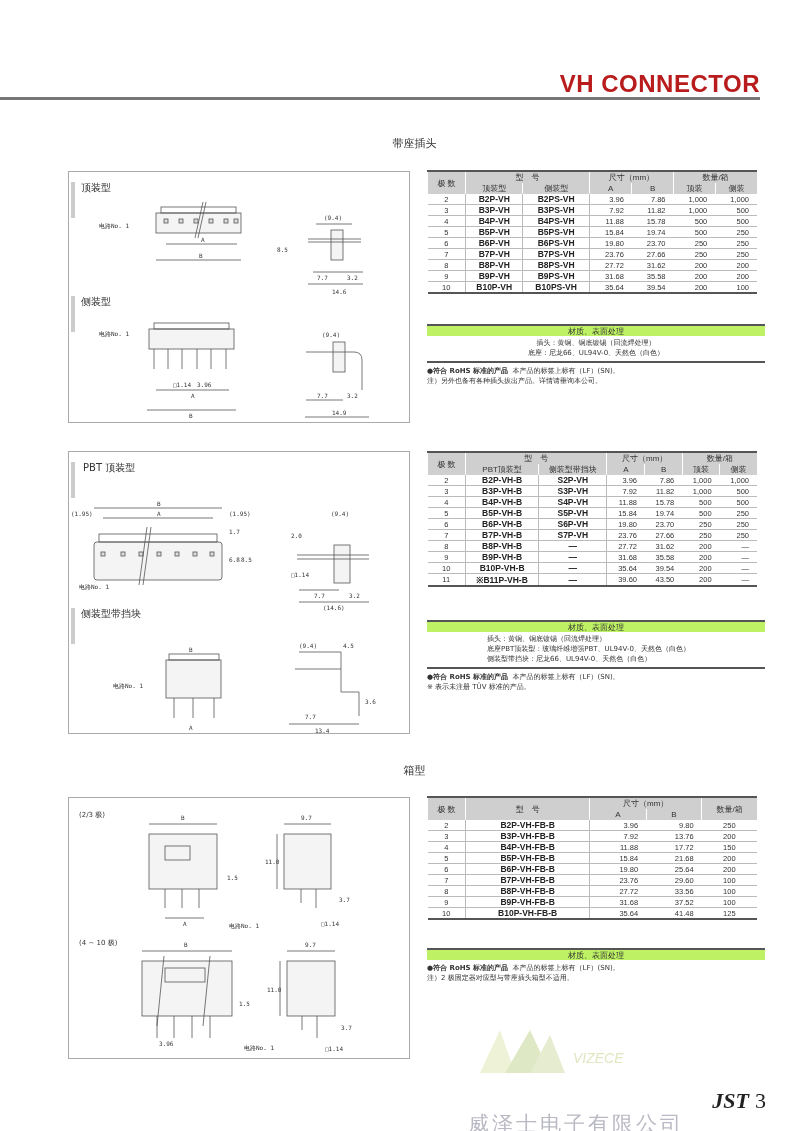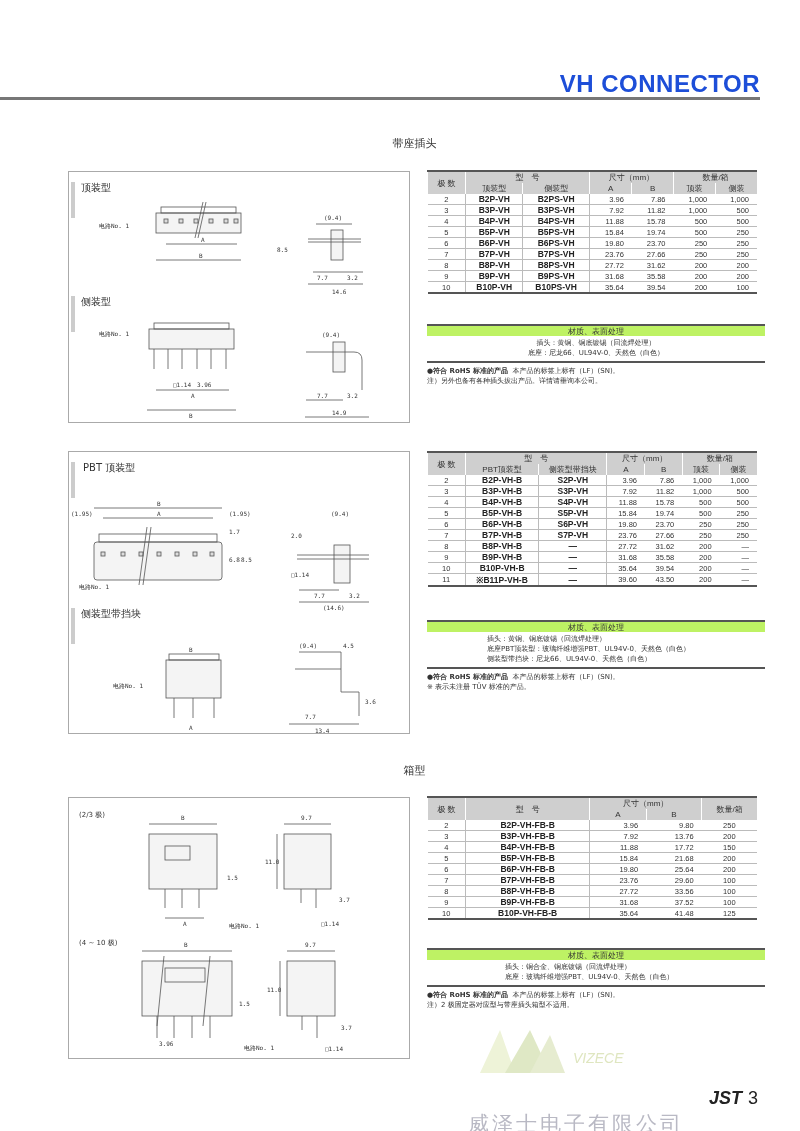--- a/index.html
+++ b/index.html
@@ -1,17 +1,17 @@
 <!DOCTYPE html>
 <html><head>
 <meta charset="utf-8">
 <style>
   *{box-sizing:border-box;margin:0;padding:0;}
   body{width:800px;height:1131px;background:#fff;font-family:"DejaVu Sans",sans-serif;color:#222;position:relative;overflow:hidden;}
-  .title{position:absolute;right:40px;top:70px;font-family:"Liberation Sans",sans-serif;font-weight:bold;font-size:24px;color:#1d4ed8;letter-spacing:0.5px;}
+  .title{position:absolute;right:40px;top:70px;font-family:"Liberation Sans",sans-serif;font-weight:bold;font-size:24px;color:#b91c1c;letter-spacing:0.5px;}
   .title-rule{position:absolute;left:0;right:40px;top:97px;height:3px;background:#777;}
   .section-head{position:absolute;left:66px;right:32px;height:14px;display:flex;align-items:center;flex-direction:column;}
   .section-head .sq{width:10px;height:10px;background:#888;margin-right:3px;}
   .section-head .lbl{font-size:11px;color:#333;margin-right:5px;white-space:nowrap;}
   .section-head .bar{flex:1;height:12px;background:#857f7f;}
   .panel{position:absolute;left:68px;width:342px;border:1px solid #aaa;background:#fff;}
   .sub{position:absolute;font-size:10px;color:#333;padding-left:6px;border-left:4px solid #ccc;line-height:12px;}
   .draw{position:absolute;}
   .dtxt{font-family:"DejaVu Sans Mono",monospace;font-size:6px;fill:#333;}
   table{position:absolute;border-collapse:collapse;font-family:"Liberation Sans",sans-serif;font-size:8px;}
@@ -19,21 +19,21 @@
   td{height:10.5px;border-bottom:1px solid #bbb;text-align:center;color:#333;font-size:7.5px;}
   td.pn{font-weight:bold;color:#222;font-size:8.5px;border-left:1px solid #bbb;border-right:1px solid #bbb;}
   td.num{text-align:right;padding-right:8px;}
   table.t{border-top:2px solid #555;border-bottom:2px solid #555;}
   .mat{position:absolute;width:338px;font-size:7px;color:#333;}
   .mat .mh{background:#bef264;text-align:center;font-size:8px;height:12px;line-height:12px;border-top:2px solid #555;}
   .mat .ml{text-align:center;line-height:10px;}
   .mat .mb{border-bottom:2px solid #555;padding:2px 0 3px;}
   .note{font-size:7px;color:#333;line-height:10px;margin-top:3px;}
   .note b{font-weight:bold;}
-  .footer-jst{position:absolute;right:42px;top:1088px;font-family:Liberation Sans, sans-serif;font-size:18px;}
+  .footer-jst{position:absolute;right:34px;top:1088px;font-family:Liberation Serif, serif;font-size:22px;}
   .footer-jst b{font-style:italic;font-weight:900;margin-right:6px;}
   .wm{position:absolute;left:475px;top:1025px;width:160px;height:50px;}
   .wm-txt{position:absolute;left:468px;top:1110px;font-size:21px;color:#b9b9c4;letter-spacing:3px;font-family:"DejaVu Serif",serif;}
 </style>
 </head>
 <body>
 
 <div class="title">VH CONNECTOR</div>
 <div class="title-rule"></div>
 
@@ -535,24 +535,20 @@
         <td>10</td>
         <td class="pn">B10P-VH-FB-B</td>
         <td class="num">35.64</td>
         <td class="num">41.48</td>
         <td>125</td>
       </tr>
     </tbody>
 </table>
 <div class="mat" style="left:427px;top:948px;">
   <div class="mh">材质、表面处理</div>
-  <div class="mb" style="padding-left:78px;">
-      <div>插头：铜合金、铜底镀锡（回流焊处理）</div>
-      <div>底座：玻璃纤维增强PBT、UL94V-0、天然色（白色）</div>
-    </div>
   <div class="note"><b>●符合 RoHS 标准的产品</b>&nbsp;&nbsp;<span>本产品的标签上标有（LF）(SN)。</span><br><span>注）2 极固定器对应型与带座插头箱型不适用。</span></div>
 </div>
 
 <svg class="wm" viewBox="0 0 160 50">
   <polygon points="5,48 25,5 40,48" fill="#eef3d8"></polygon>
     <polygon points="30,48 55,5 75,48" fill="#dfe8c5"></polygon>
     <polygon points="55,48 75,10 90,48" fill="#e6ecd0"></polygon>
   <text x="98" y="38" font-size="14" font-style="italic" fill="#dfe6c0" font-family="Liberation Sans, sans-serif">VIZECE</text>
 </svg>
 <div class="wm-txt">威泽士电子有限公司</div>

